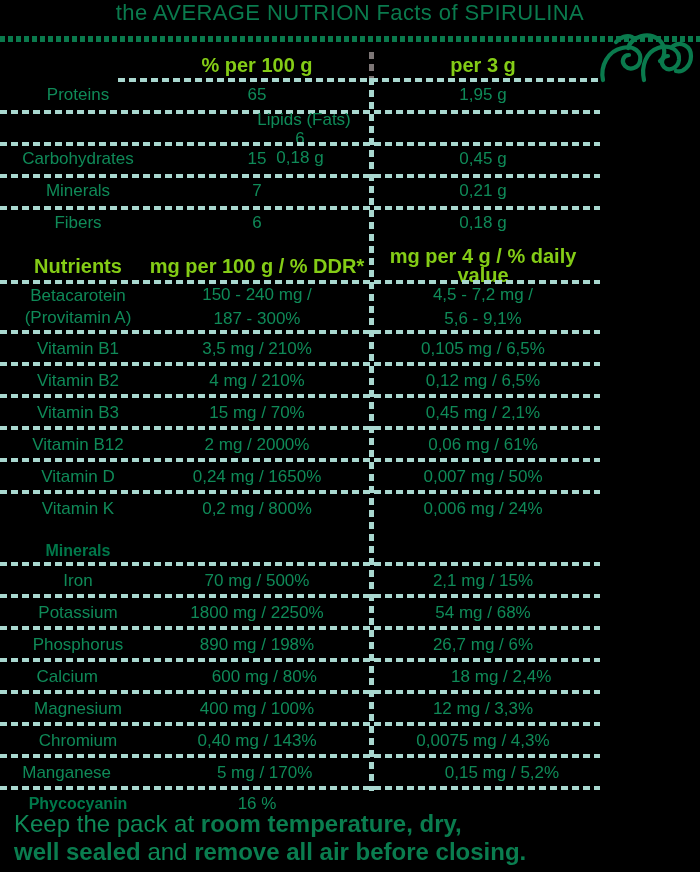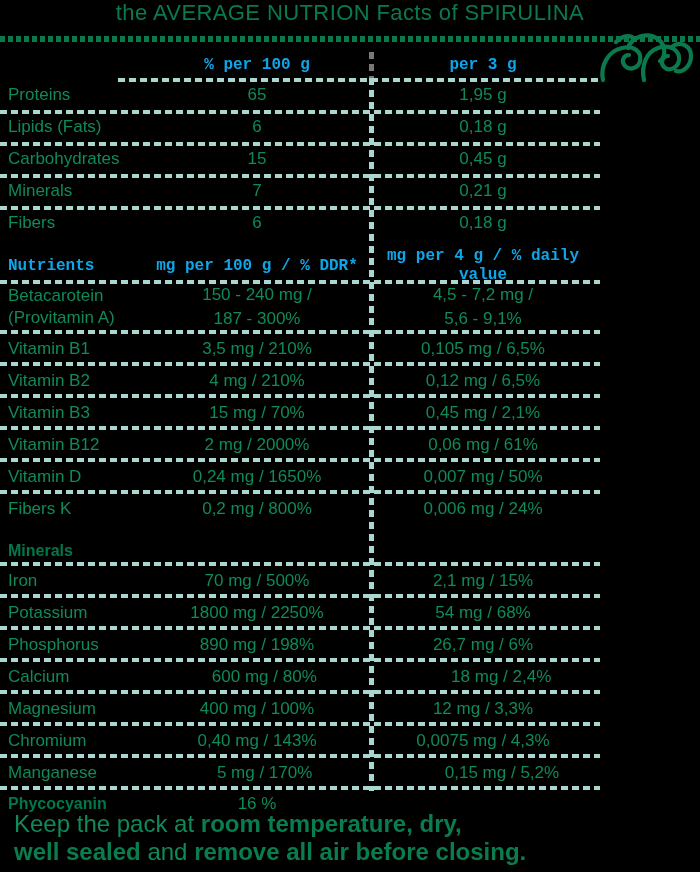--- a/index.html
+++ b/index.html
@@ -73,21 +73,21 @@
     display: flex;
     align-items: center;
     box-sizing: border-box;
     width: 600px;
   }
 
   .c-label {
     width: 148px;
     padding-left: 8px;
     box-sizing: border-box;
-    text-align: left;
+    text-align: center;
     color: #0f8a58;
     font-size: 17px;
     line-height: 19px;
     white-space: nowrap;
   }
   .c-mid {
     width: 218px;
     box-sizing: border-box;
     text-align: center;
     color: #0f8a58;
@@ -100,24 +100,23 @@
     text-align: center;
     color: #0f8a58;
     font-size: 17px;
     line-height: 19px;
   }
 
   
   .row.head .c-label,
   .row.head .c-mid,
   .row.head .c-right {
-    color: #0ea5e9;
+    color: #84cc16;
     font-weight: 700;
-    font-size: 16px;
-    font-family: Liberation Mono, monospace;
+    font-size: 20px;
   }
 
   .row.section .c-label {
     color: #00784a;
     font-weight: 700;
     font-size: 16px;
   }
 
   
   .sep {
@@ -192,21 +191,21 @@
     </div>
     <div class="sep" style="top:26px;left:118px;width:482px;"></div>
 
     <div class="row" style="height:32px;">
       <div class="c-label">Proteins</div>
       <div class="c-mid">65</div>
       <div class="c-right">1,95 g</div>
     </div>
     <div class="sep" style="top:58px;left:0px;width:600px;"></div>
 
-    <div class="row" style="height:32px;">
+    <div class="row" style="height:32px;flex-direction:column;">
       <div class="c-label">Lipids (Fats)</div>
       <div class="c-mid">6</div>
       <div class="c-right">0,18 g</div>
     </div>
     <div class="sep" style="top:90px;left:0px;width:600px;"></div>
 
     <div class="row" style="height:32px;">
       <div class="c-label">Carbohydrates</div>
       <div class="c-mid">15</div>
       <div class="c-right">0,45 g</div>
@@ -278,21 +277,21 @@
     <div class="sep" style="top:406px;left:0px;width:600px;"></div>
 
     <div class="row" style="height:32px;text-decoration:underline;">
       <div class="c-label">Vitamin D</div>
       <div class="c-mid">0,24 mg / 1650%</div>
       <div class="c-right">0,007 mg / 50%</div>
     </div>
     <div class="sep" style="top:438px;left:0px;width:600px;"></div>
 
     <div class="row" style="height:32px;">
-      <div class="c-label">Fibers K</div>
+      <div class="c-label">Vitamin K</div>
       <div class="c-mid">0,2 mg / 800%</div>
       <div class="c-right">0,006 mg / 24%</div>
     </div>
 
     <div class="row section" style="height:28px;margin-top:12px;">
       <div class="c-label">Minerals</div>
       <div class="c-mid"></div>
       <div class="c-right"></div>
     </div>
     <div class="sep" style="top:510px;left:0px;width:600px;"></div>

